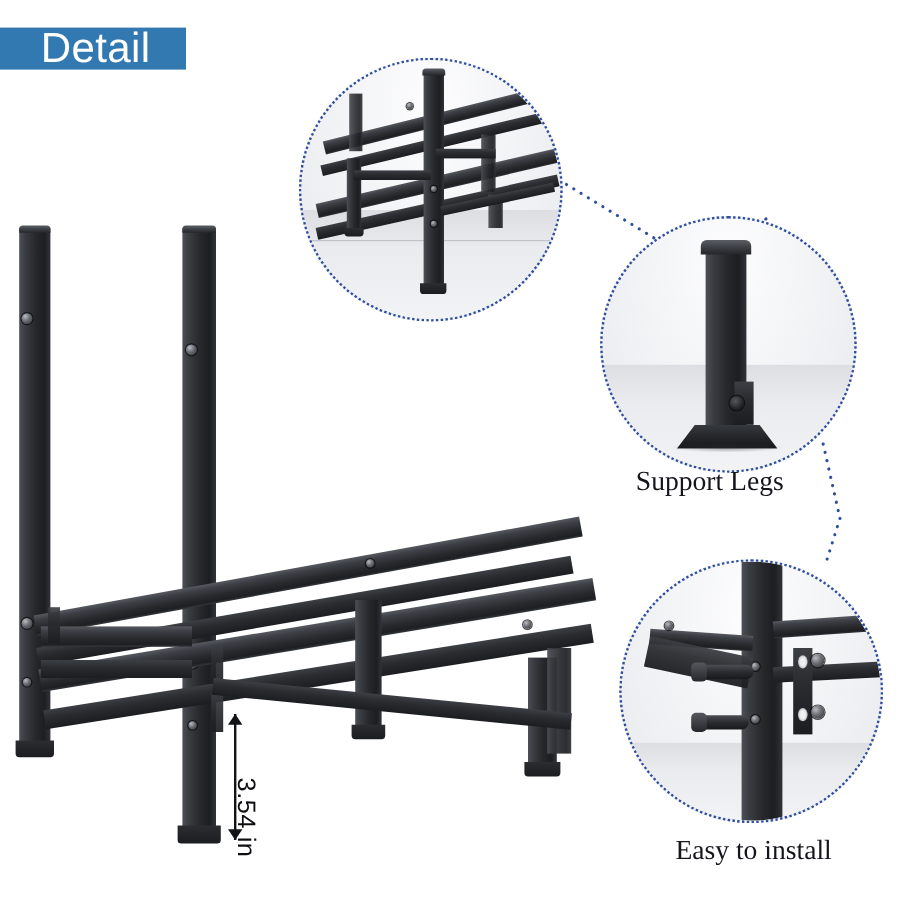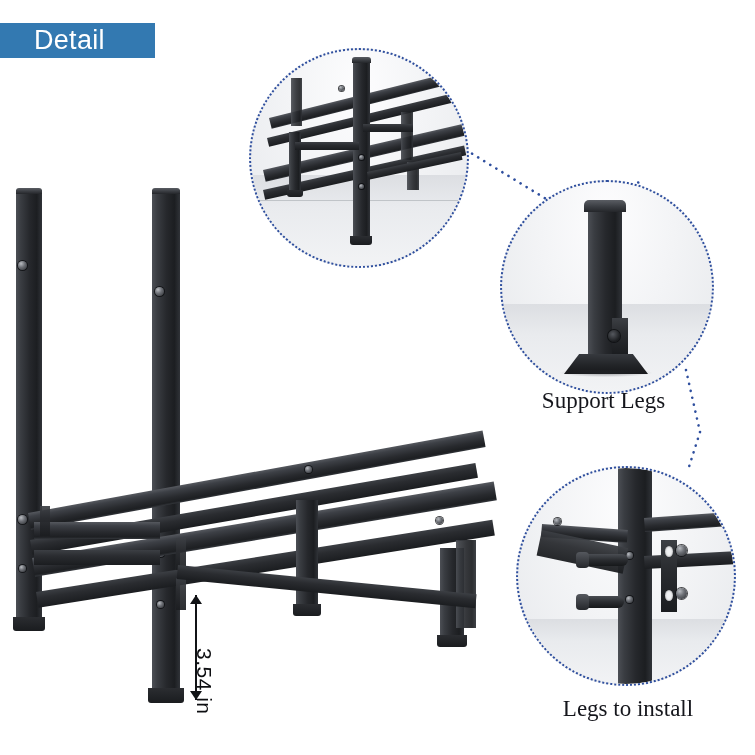--- a/index.html
+++ b/index.html
@@ -13,39 +13,39 @@
   #stage{position:relative;width:755px;height:755px;background:#fff;overflow:hidden;}
 
   
   .banner{
     position:absolute;left:0;top:23px;width:155px;height:35px;
     background:#3379b1;
     display:flex;align-items:center;
   }
   .banner-label{
     color:#ffffff;
-    font-size:27px;
+    font-size:35px;
     font-weight:400;
     letter-spacing:.3px;
     padding-left:34px;
     line-height:1;
     font-family:"Liberation Sans", sans-serif;
   }
 
   
   .caption{
     position:absolute;
     font-family:"Liberation Serif", serif;
     font-size:23px;
     color:#15161c;
     white-space:nowrap;
     text-align:center;
   }
   .cap-legs8{left:264px;top:268px;width:175px;}
-  .cap-legs{left:526px;top:388px;width:155px;}
+  .cap-legs{left:514px;top:388px;width:155px;}
   .cap-install{left:548px;top:696px;width:160px;}
 
   
   .inset{
     position:absolute;border-radius:50%;
     border:2px dotted #2f4f9e;
     background:
       radial-gradient(ellipse at 50% 18%, #fdfdfe 0%, #f3f4f6 45%, #e7e9ec 100%);
     overflow:hidden;
   }
@@ -274,15 +274,15 @@
                   background:linear-gradient(180deg,#4a4d53 0%,#2a2c30 50%,#16181a 100%);"></div>
       <div style="position:absolute;left:58px;top:84px;width:13px;height:16px;border-radius:4px;
                   background:linear-gradient(180deg,#55585e 0%,#25272b 100%);"></div>
       <div style="position:absolute;left:62px;top:128px;width:44px;height:12px;
                   border-radius:6px;
                   background:linear-gradient(180deg,#4a4d53 0%,#2a2c30 50%,#16181a 100%);"></div>
       <div style="position:absolute;left:58px;top:126px;width:13px;height:16px;border-radius:4px;
                   background:linear-gradient(180deg,#55585e 0%,#25272b 100%);"></div>
     </div>
   </div>
-  <div class="caption cap-install">Legs to install</div>
+  <div class="caption cap-install">Easy to install</div>
 
 </div>
 
 </body></html>

